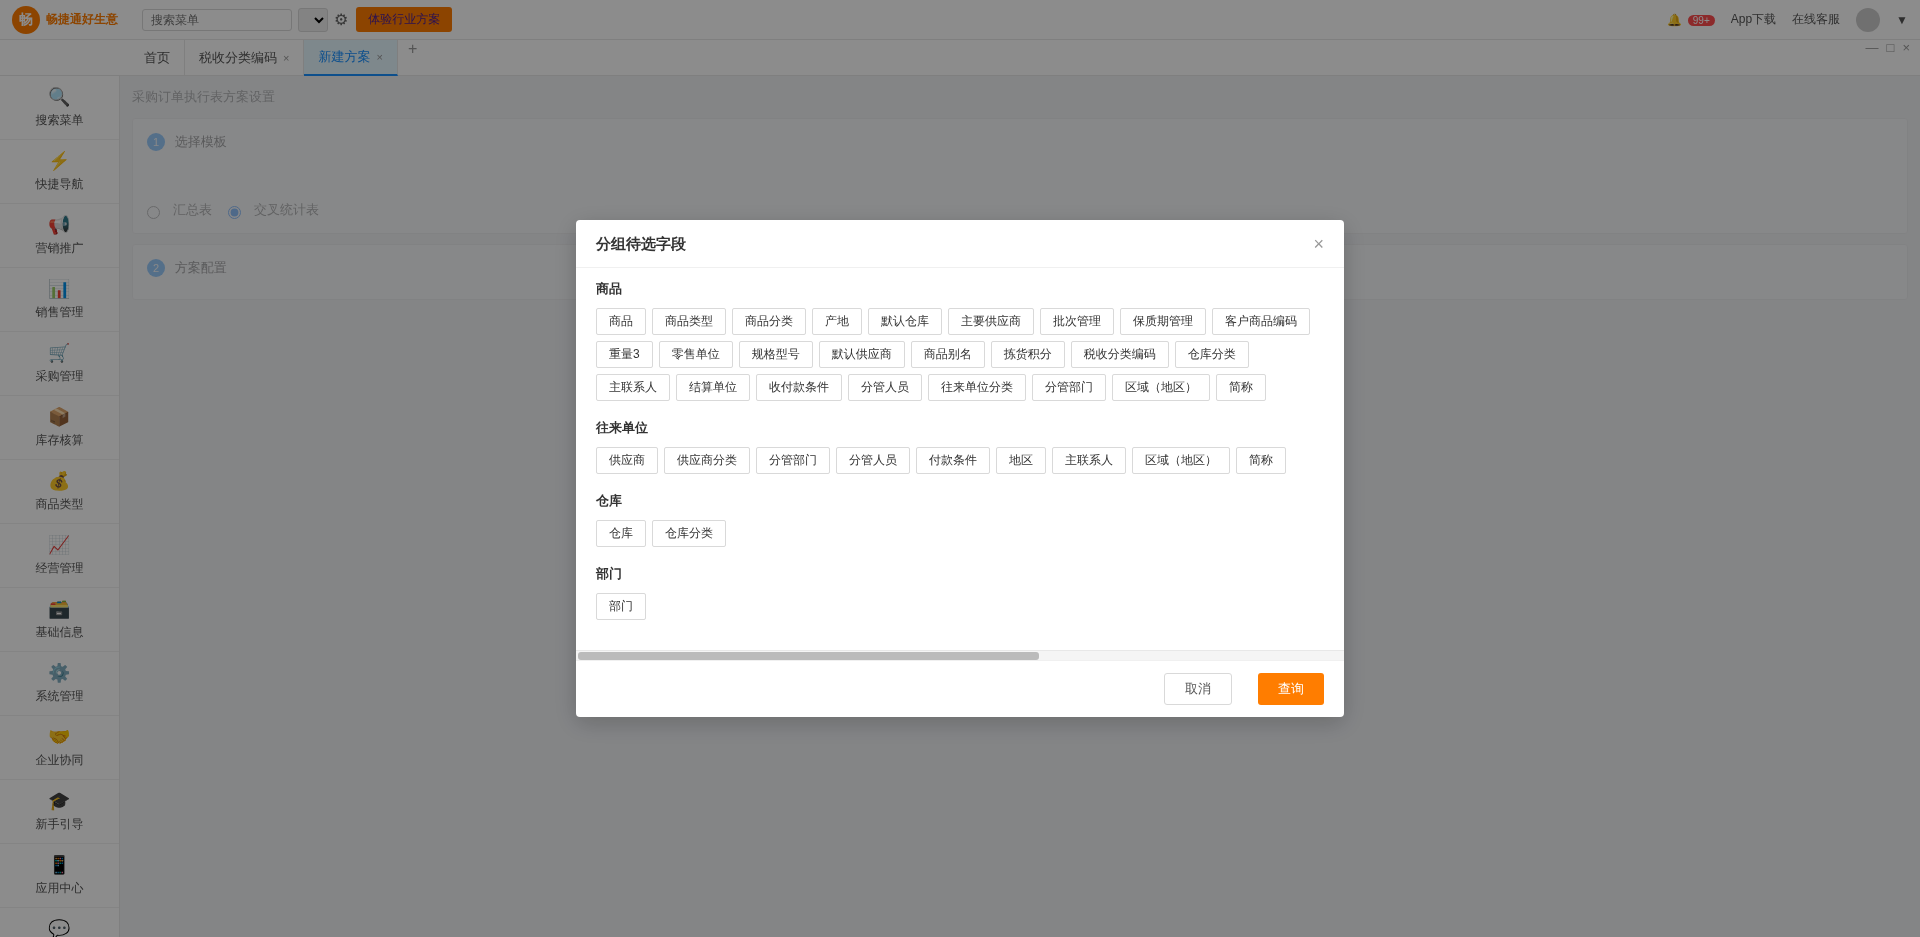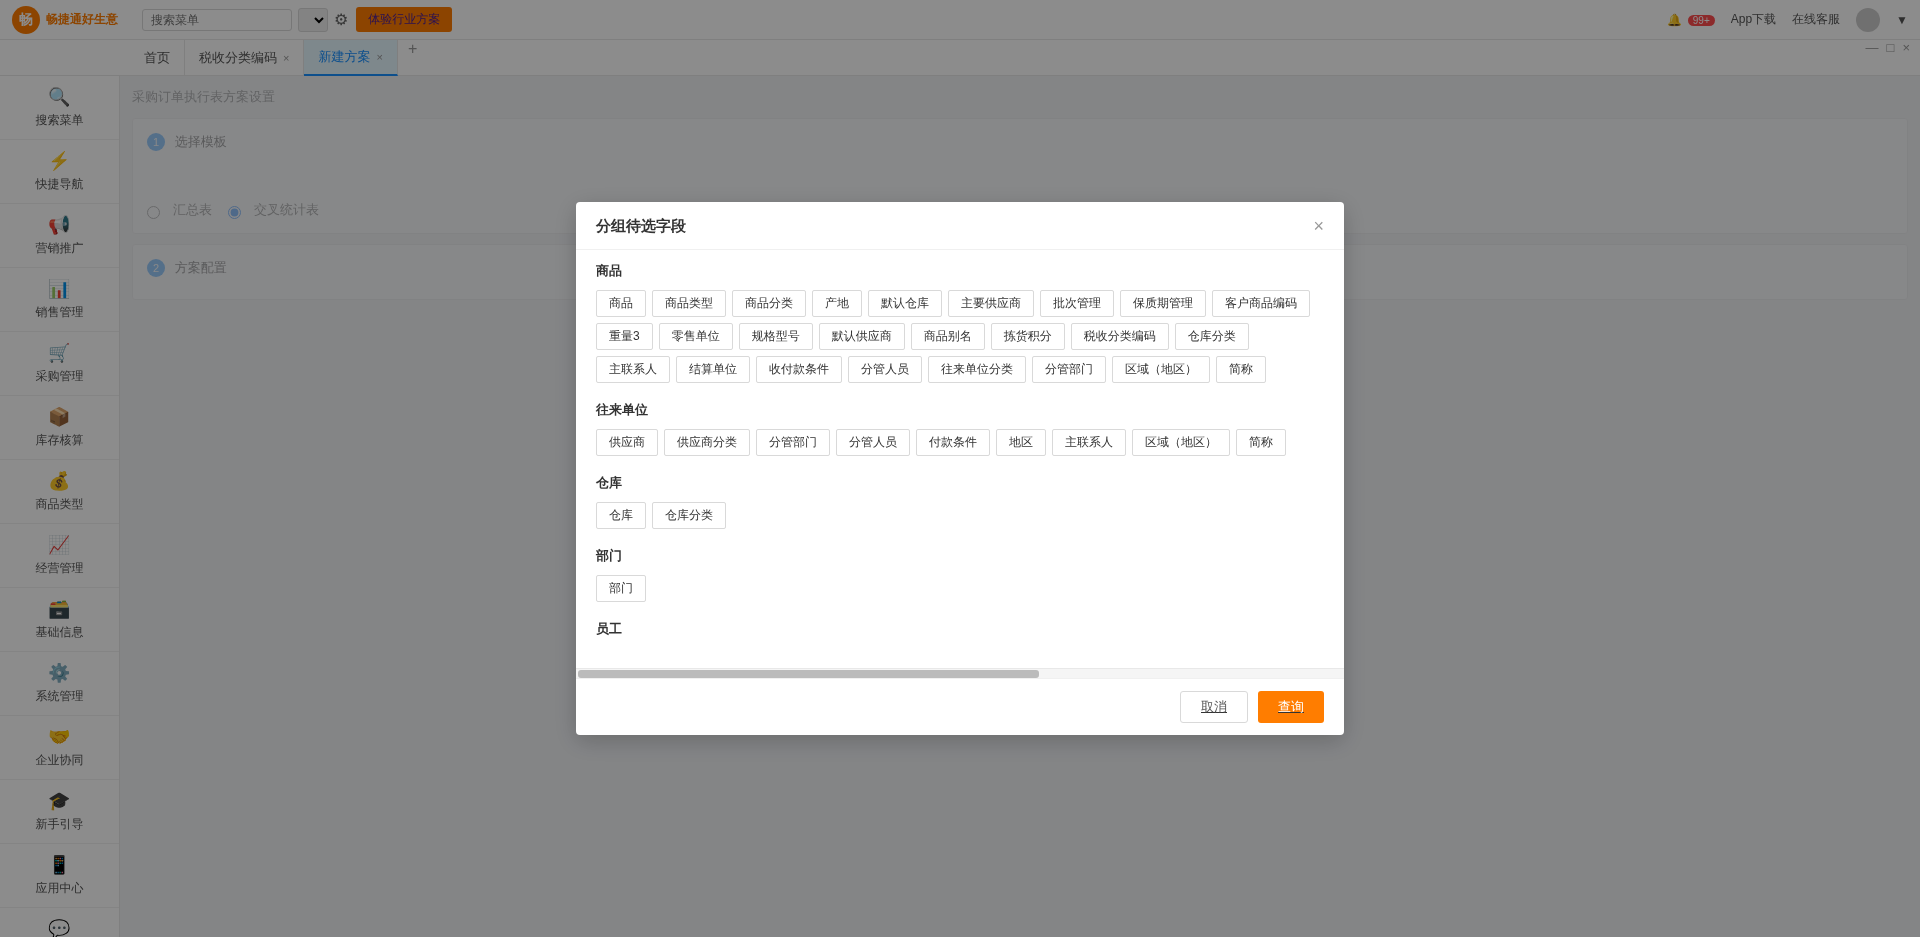--- a/index.html
+++ b/index.html
@@ -138,25 +138,24 @@
       flex-shrink: 0;
     }
     .modal-title { font-size: 15px; font-weight: bold; color: #333; }
     .modal-close { cursor: pointer; color: #999; font-size: 18px; background: none; border: none; }
     .modal-body {
       padding: 12px 20px;
       overflow-y: auto;
       flex: 1;
     }
     .modal-footer {
-      display: flex; justify-content: flex-end; gap: 10px;
+      display: flex; justify-content: flex-end; gap: 26px;
       padding: 12px 20px;
       border-top: 1px solid #f0f0f0;
       flex-shrink: 0;
-      text-decoration: underline;
     }
 
     
     .field-group { margin-bottom: 18px; }
     .field-group-title {
       font-size: 13px; font-weight: bold; color: #333;
       margin-bottom: 10px;
     }
     .field-tags {
       display: flex; flex-wrap: wrap; gap: 6px;
@@ -409,23 +408,20 @@
               <div class="field-tag">仓库</div>
               <div class="field-tag">仓库分类</div>
             </div>
           </div>
           <div class="field-group">
             <div class="field-group-title">部门</div>
             <div class="field-tags">
               <div class="field-tag">部门</div>
             </div>
           </div>
-          <div class="field-group">
-            <div class="field-group-title">员工</div>
-          </div>
         </div>
     </div>
     <div class="modal-hscroll">
       <div style="width:60%;height:8px;background:#bbb;border-radius:3px;margin:1px 0 0 2px;"></div>
     </div>
     <div class="modal-footer">
       <button class="btn-cancel">取消</button>
       <button class="btn-confirm">查询</button>
     </div>
   </div>

